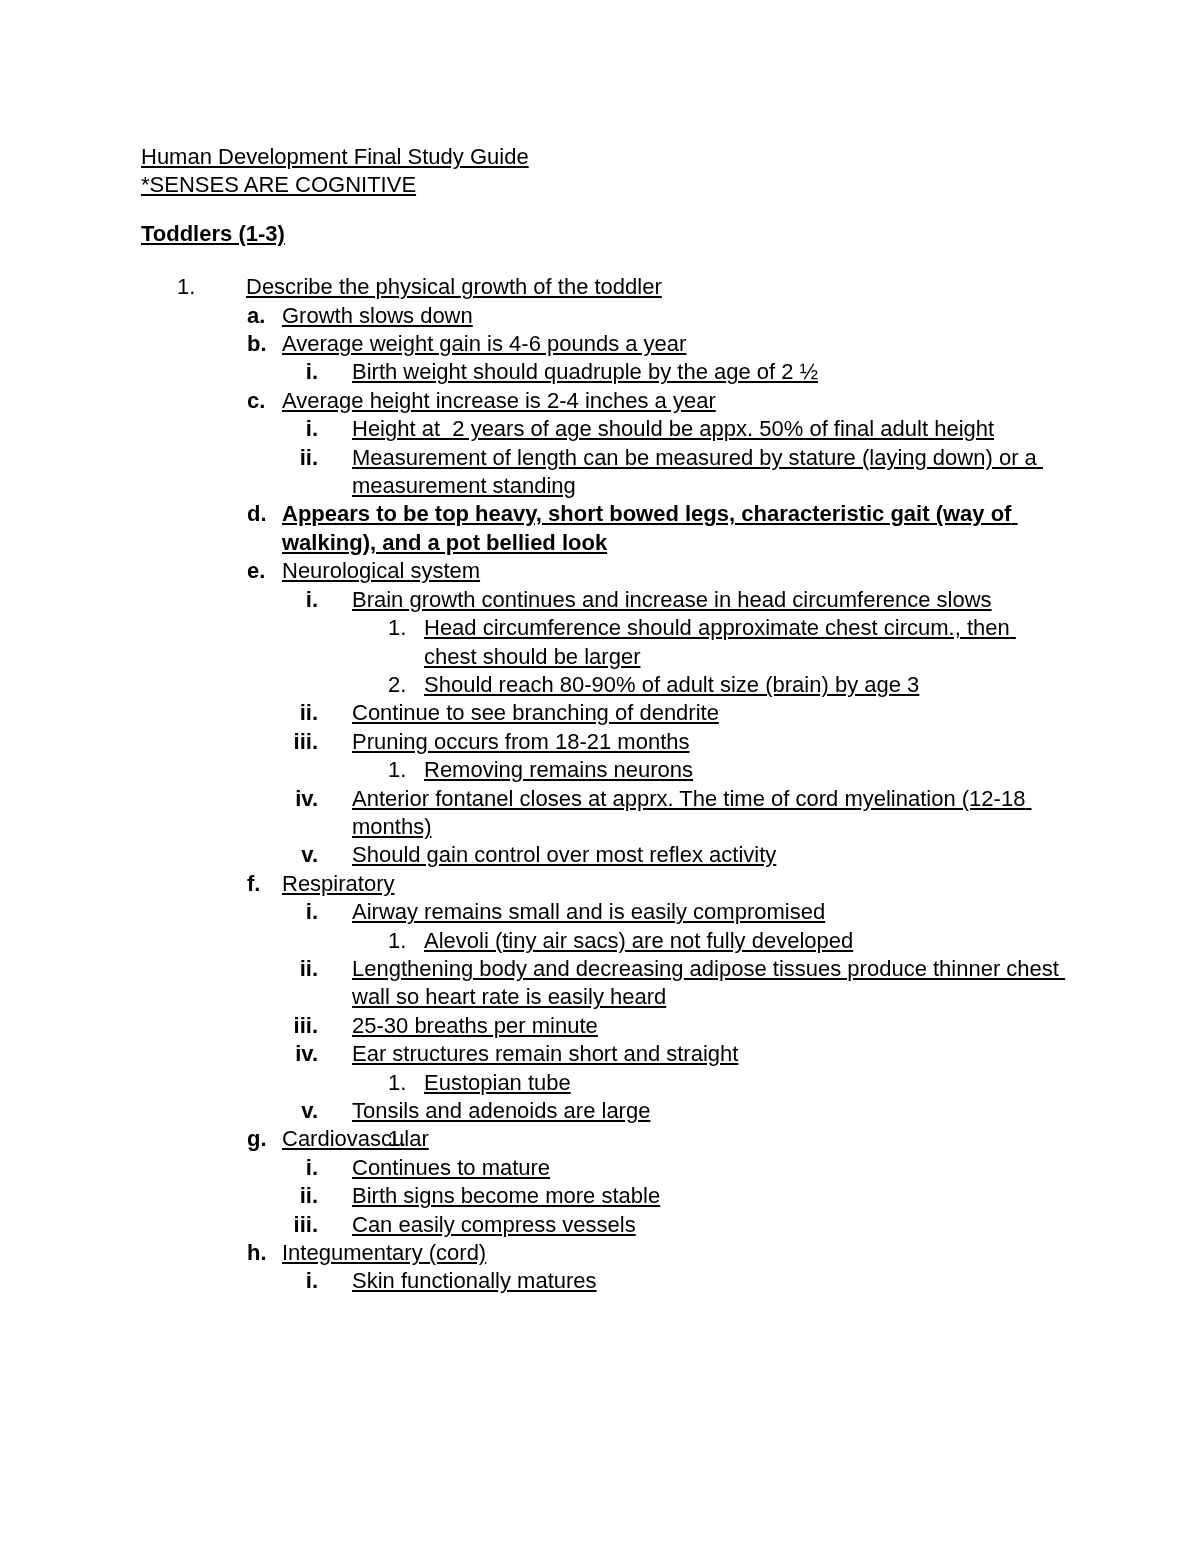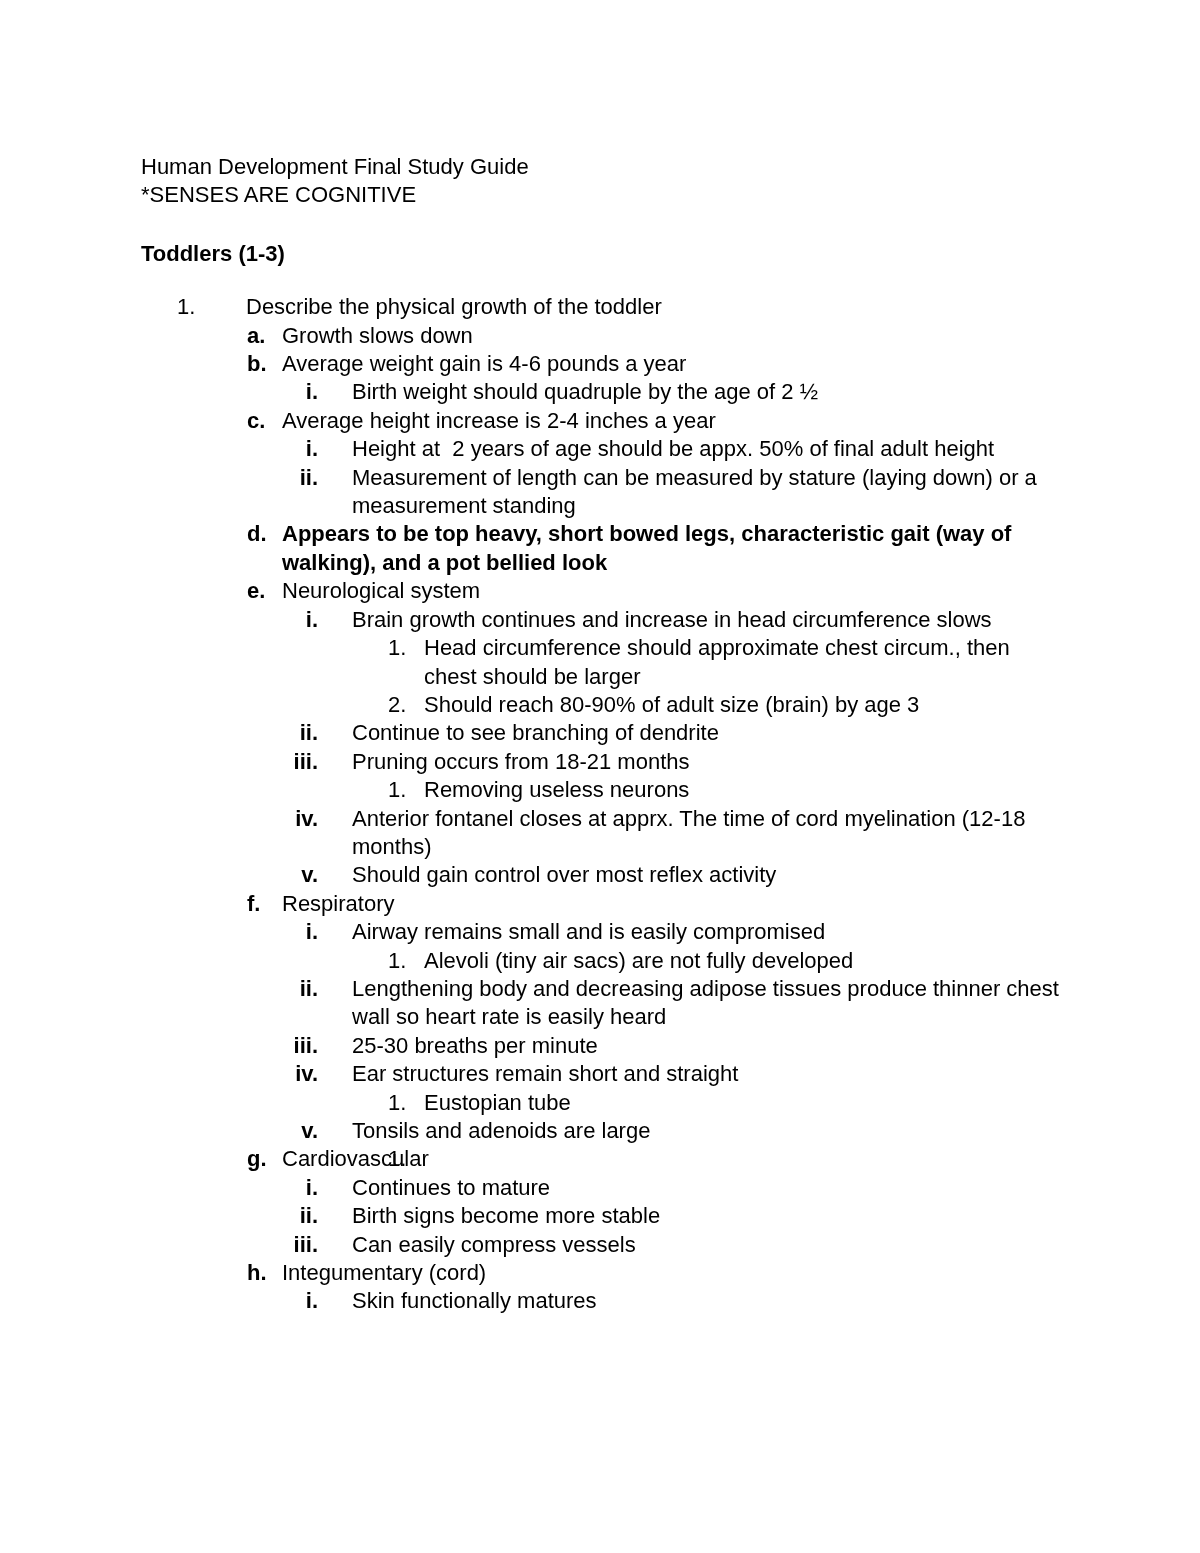--- a/index.html
+++ b/index.html
@@ -14,29 +14,30 @@
     background: #ffffff;
     overflow: hidden;
     font-family: "Liberation Sans", sans-serif;
     font-size: 22px;
     line-height: 28.4px;
     color: #000000;
   }
   .content {
     position: absolute;
     left: 141px;
-    top: 153px;
+    top: 143px;
     width: 921px;
+    text-decoration: underline;
   }
   .doc-title, .doc-subtitle {
     white-space: pre-wrap;
   }
   .section-heading {
     font-weight: bold;
-    margin-top: 30px;
+    margin-top: 20px;
   }
   .outline {
     margin-top: 25px;
   }
   .row {
     position: relative;
   }
   .row .mk {
     position: absolute;
     top: 0;
@@ -120,21 +121,21 @@
         <div class="row l2">
           <span class="mk b">ii.</span>
           <span class="txt">Continue to see branching of dendrite</span>
         </div>
         <div class="row l2">
           <span class="mk b">iii.</span>
           <span class="txt">Pruning occurs from 18-21 months</span>
         </div>
         <div class="row l3">
           <span class="mk">1.</span>
-          <span class="txt">Removing useless neurons</span>
+          <span class="txt">Removing remains neurons</span>
         </div>
         <div class="row l2">
           <span class="mk b">iv.</span>
           <span class="txt">Anterior fontanel closes at apprx. The time of cord myelination (12-18 months)</span>
         </div>
         <div class="row l2">
           <span class="mk b">v.</span>
           <span class="txt">Should gain control over most reflex activity</span>
         </div>
         <div class="row l1">

